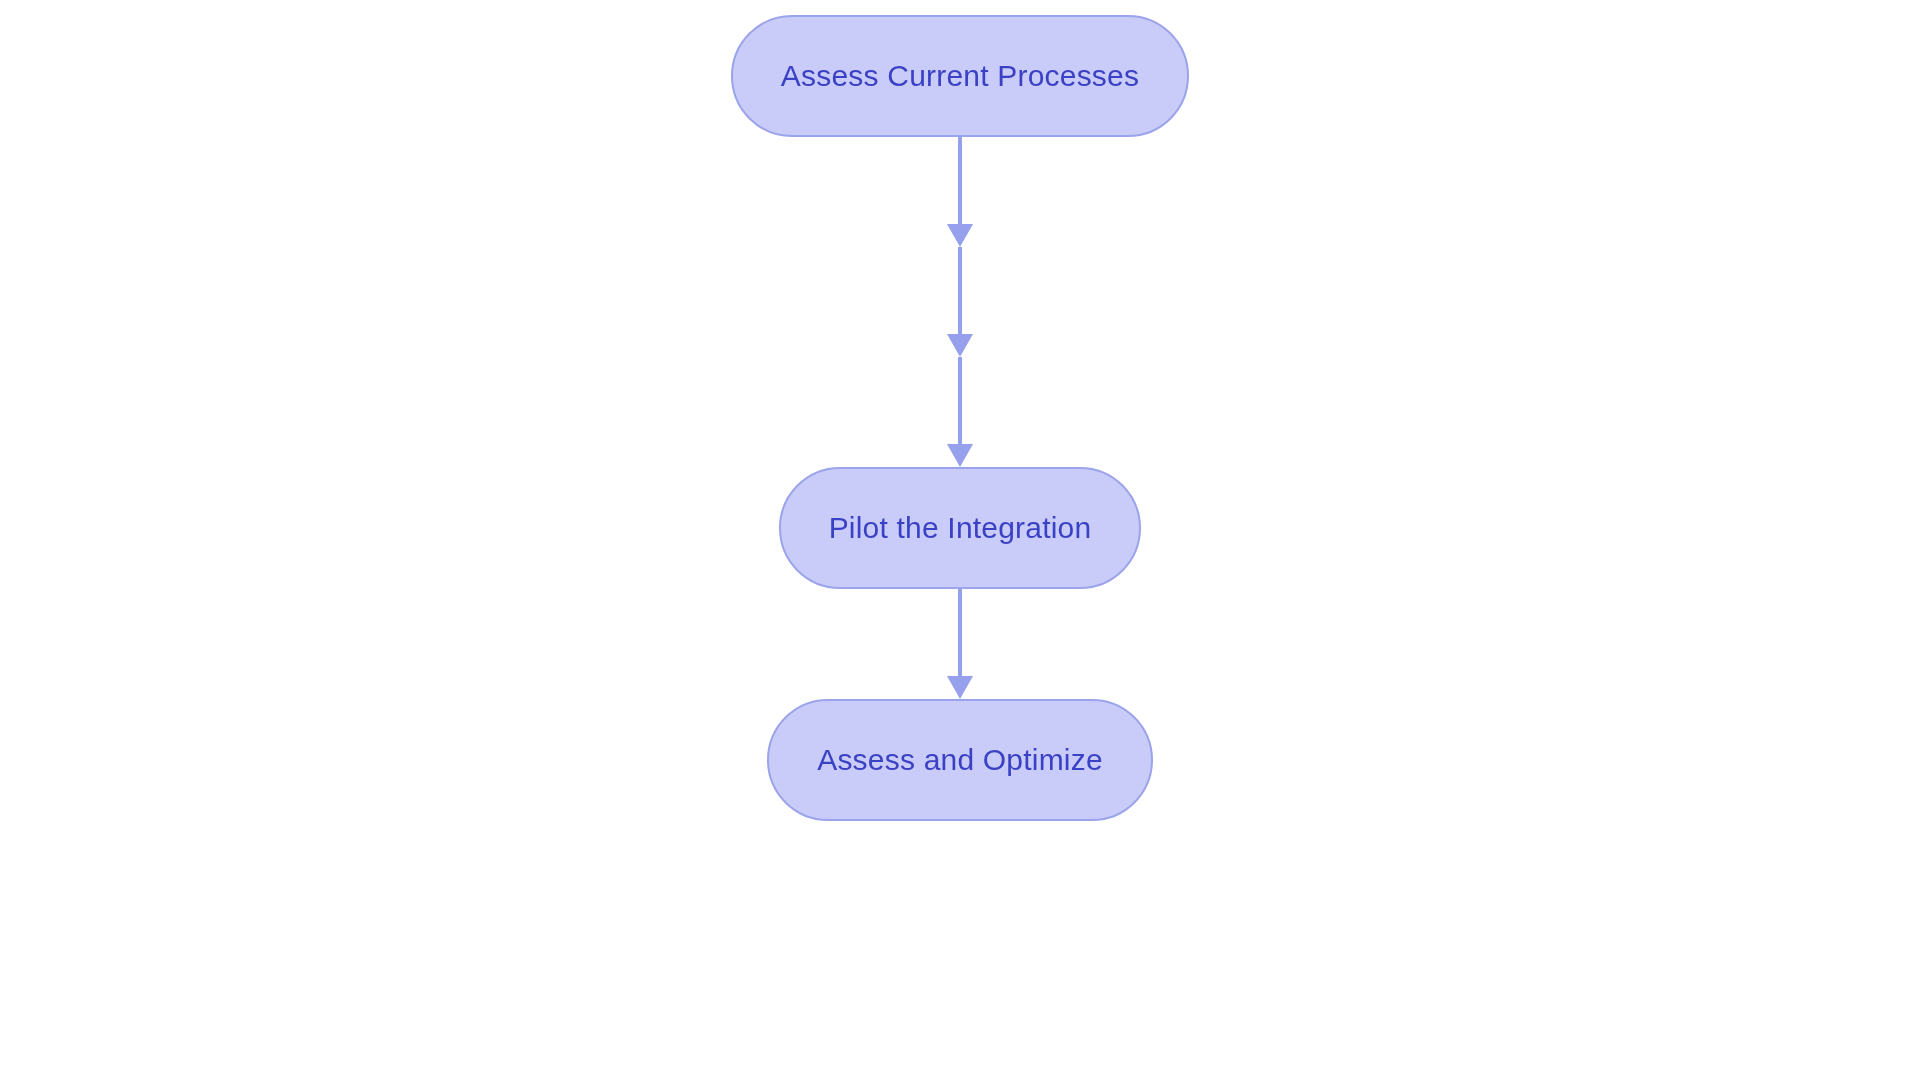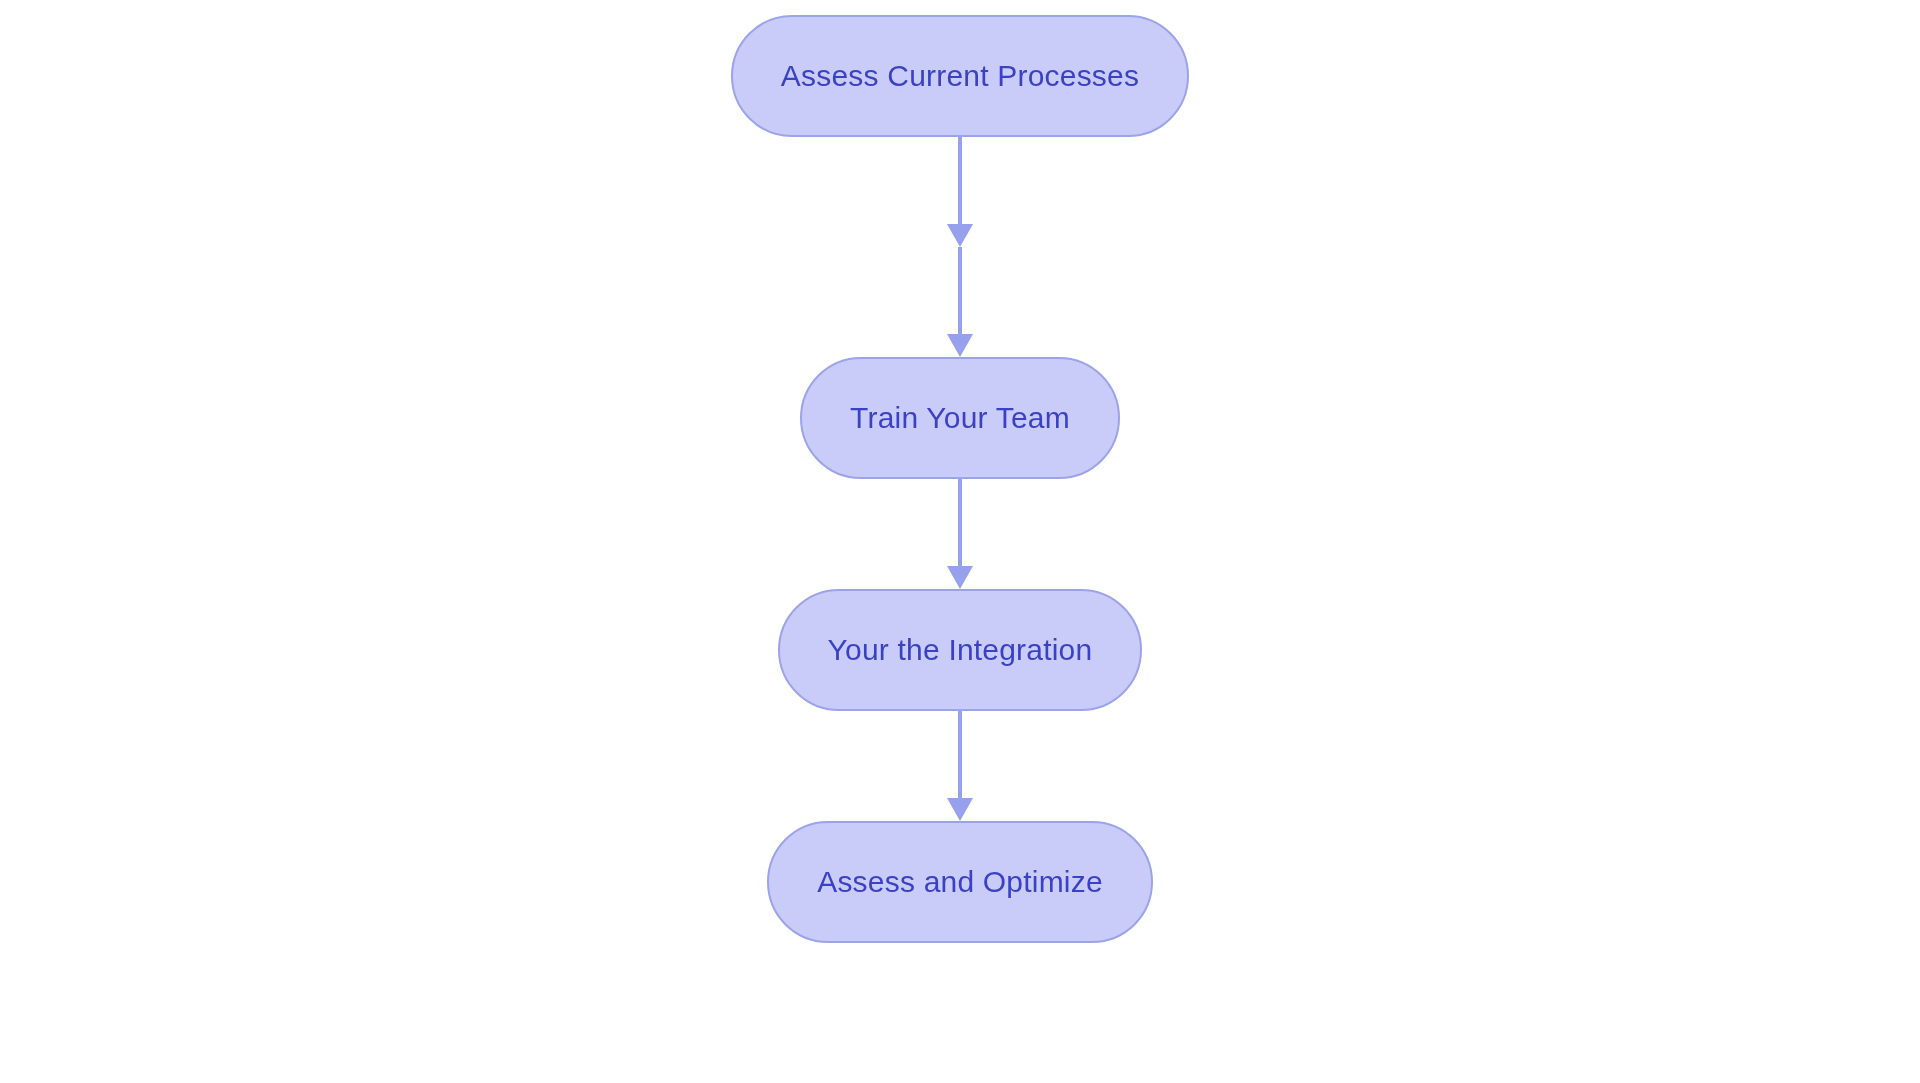--- a/index.html
+++ b/index.html
@@ -77,31 +77,28 @@
     <div class="shaft"></div>
     <div class="head"></div>
   </div>
 
 
   <div class="edge">
     <div class="shaft"></div>
     <div class="head"></div>
   </div>
 
-  <div class="flow-node">
-    <span class="label">Train Your Team</span>
-  </div>
 
   <div class="edge">
     <div class="shaft"></div>
     <div class="head"></div>
   </div>
 
   <div class="flow-node">
-    <span class="label">Your the Integration</span>
+    <span class="label">Pilot the Integration</span>
   </div>
 
   <div class="edge">
     <div class="shaft"></div>
     <div class="head"></div>
   </div>
 
   <div class="flow-node">
     <span class="label">Assess and Optimize</span>
   </div>

